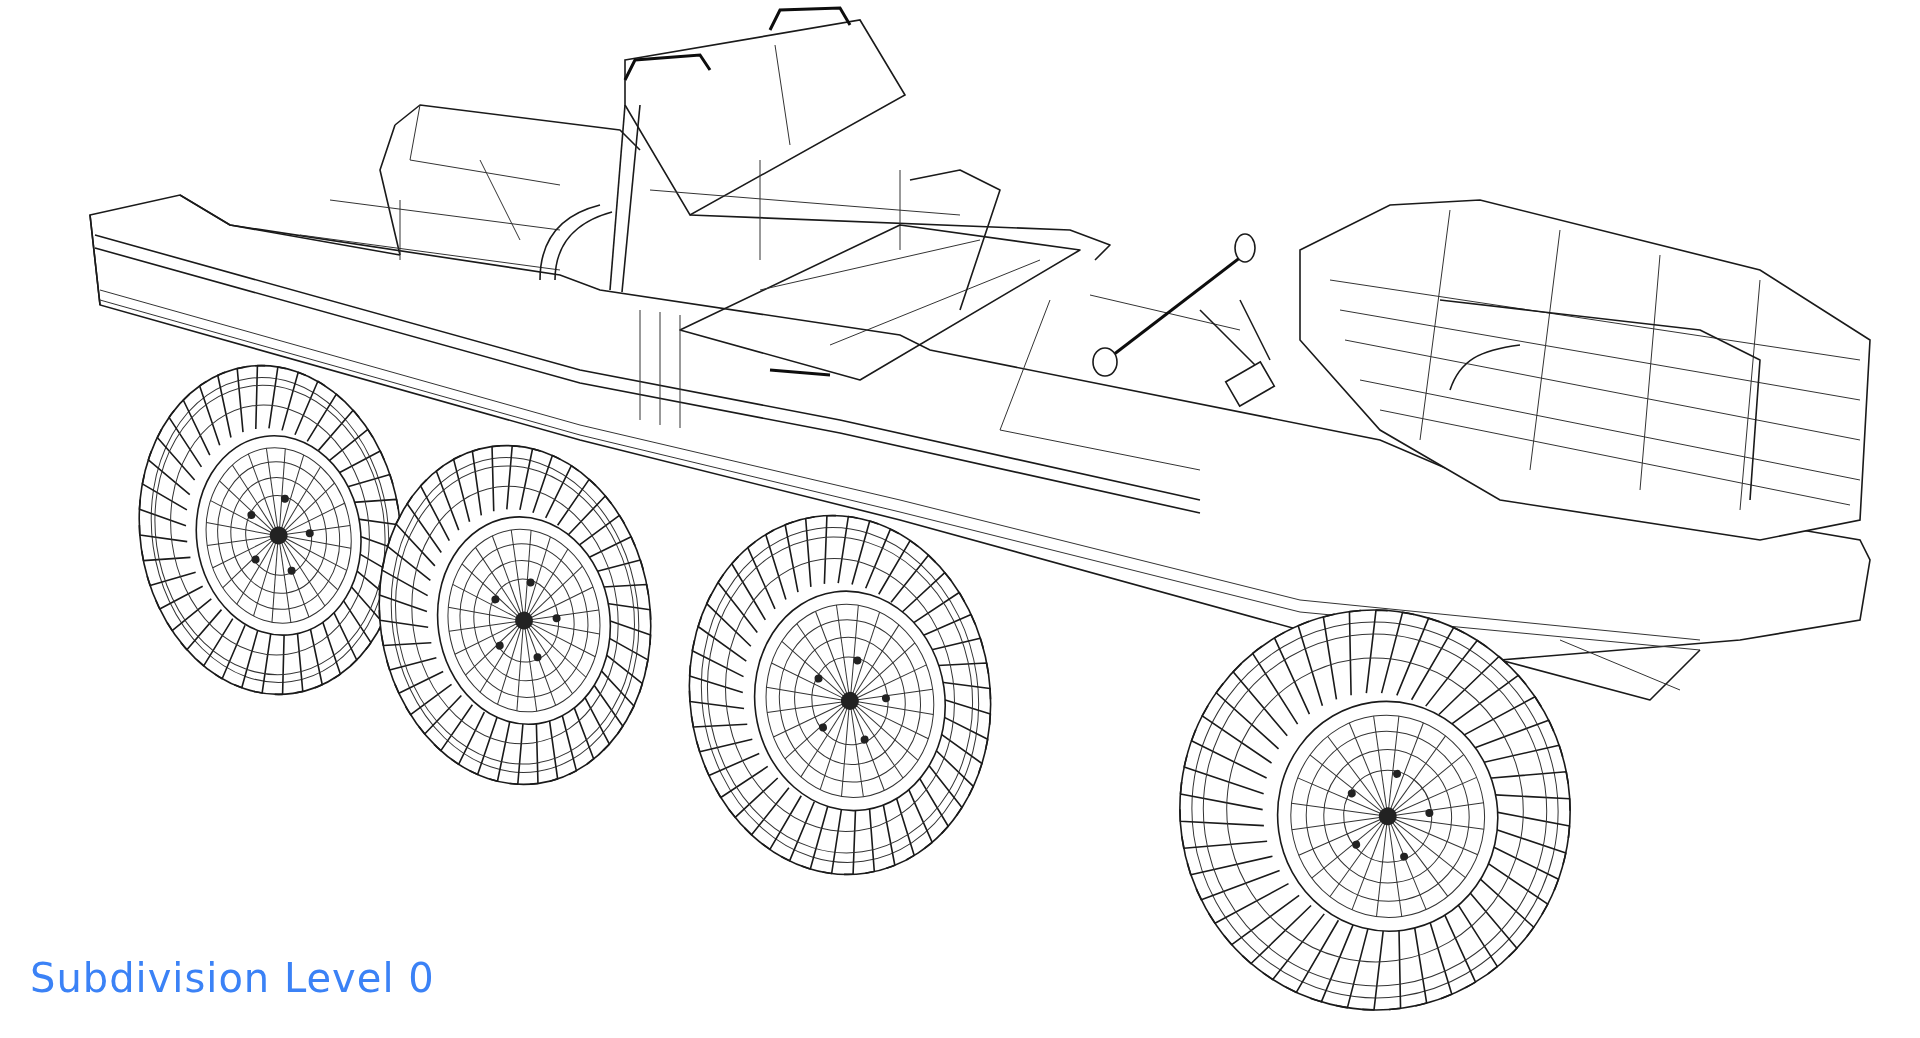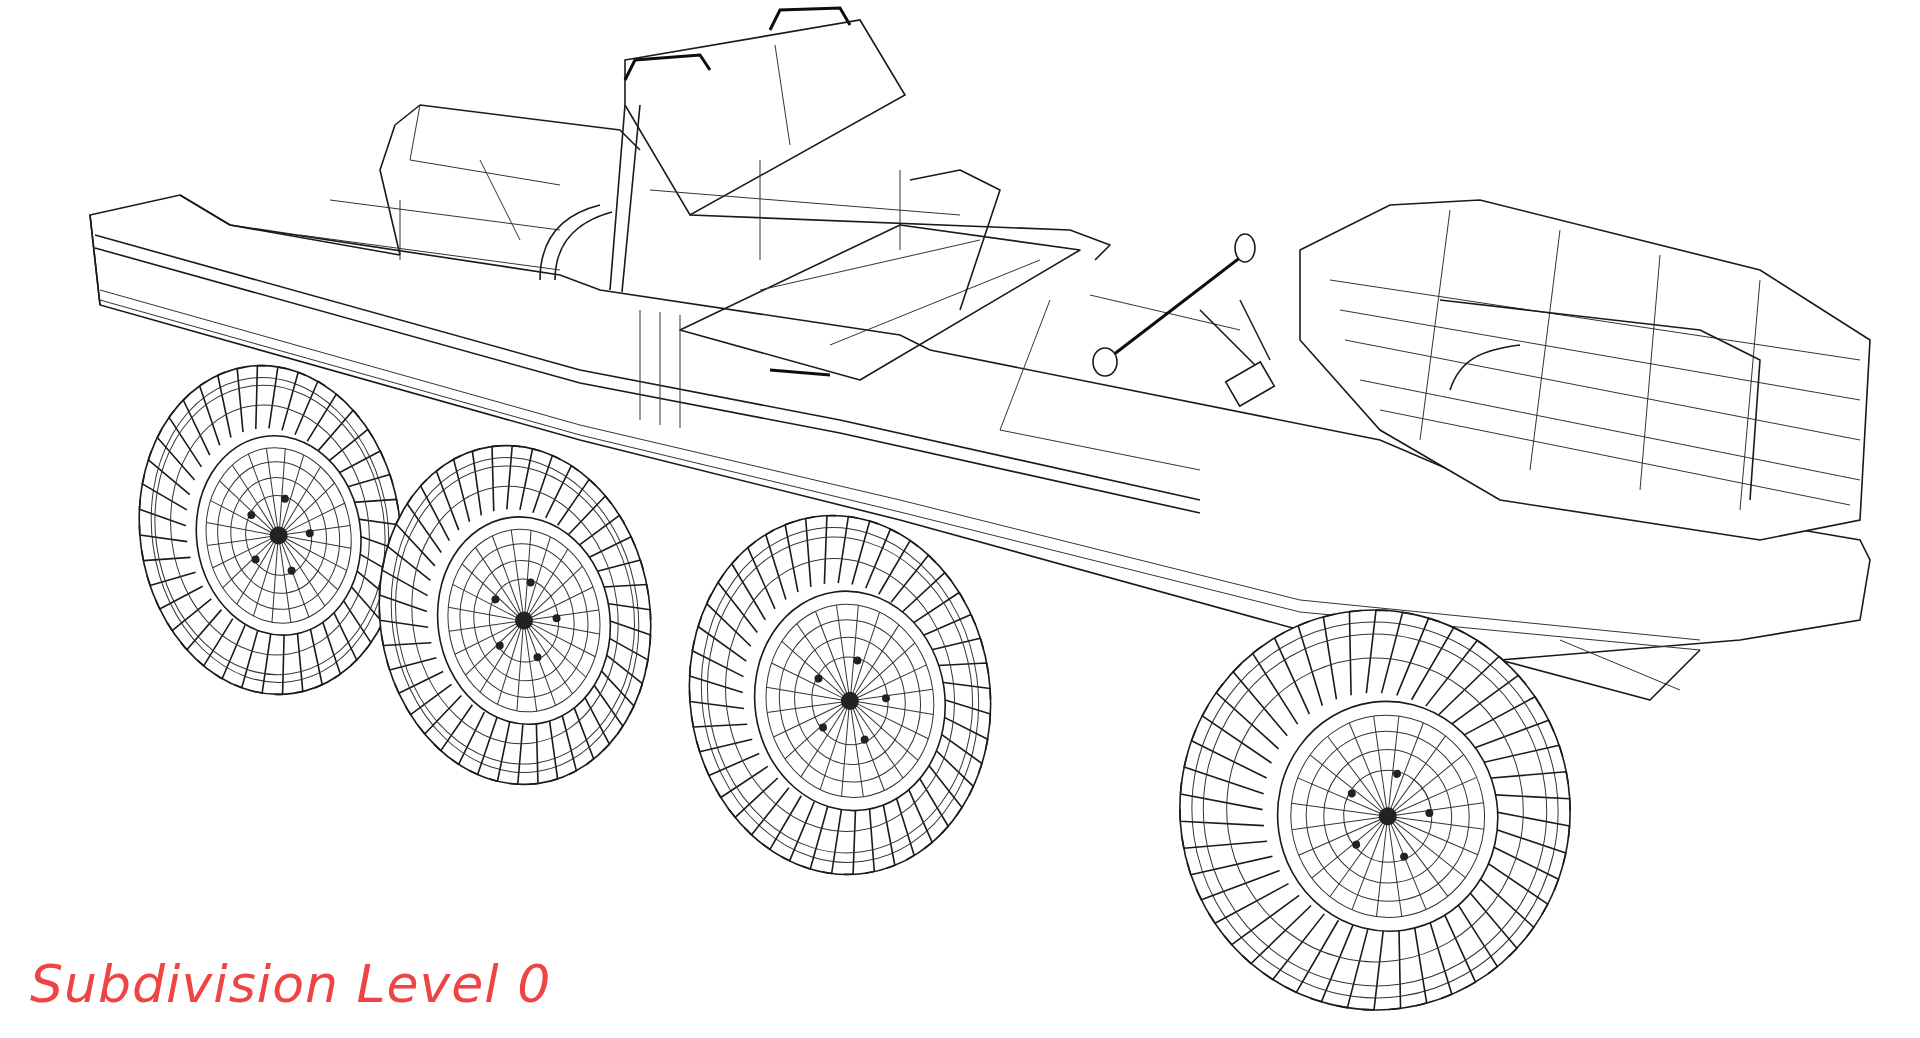--- a/index.html
+++ b/index.html
@@ -1,23 +1,22 @@
 <!DOCTYPE html>
 <html><head>
   <meta charset="utf-8">
   <style>
     html, body { margin: 0; padding: 0; background: #ffffff; }
     body { width: 1920px; height: 1038px; overflow: hidden; position: relative; }
     #scene { position: absolute; left: 0; top: 0; width: 1920px; height: 1038px; }
     .caption {
       position: absolute; left: 30px; top: 958px;
       font-family: "DejaVu Sans", sans-serif;
-      font-size: 52px; color: #ef4444; letter-spacing: 1px;
+      font-size: 40px; color: #3b82f6; letter-spacing: 1px;
       line-height: 1;
-      font-style: italic;
     }
     svg .ln { fill: none; stroke: #1a1a1a; stroke-width: 1.6; stroke-linejoin: round; }
     svg .ln-thin { fill: none; stroke: #333333; stroke-width: 1; }
     svg .ln-bold { fill: none; stroke: #0d0d0d; stroke-width: 3; }
     svg .fillw { fill: #ffffff; stroke: #1a1a1a; stroke-width: 1.6; }
     svg .dot { fill: #222222; }
   </style>
 </head>
 <body>
 

